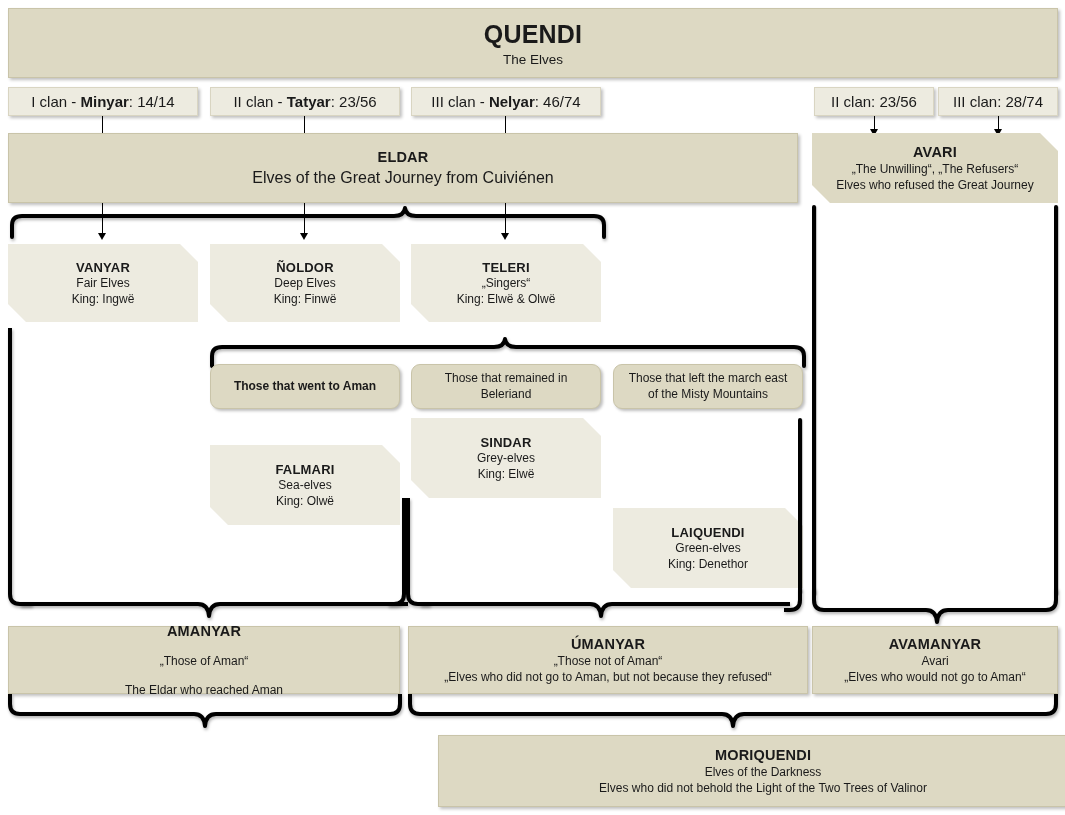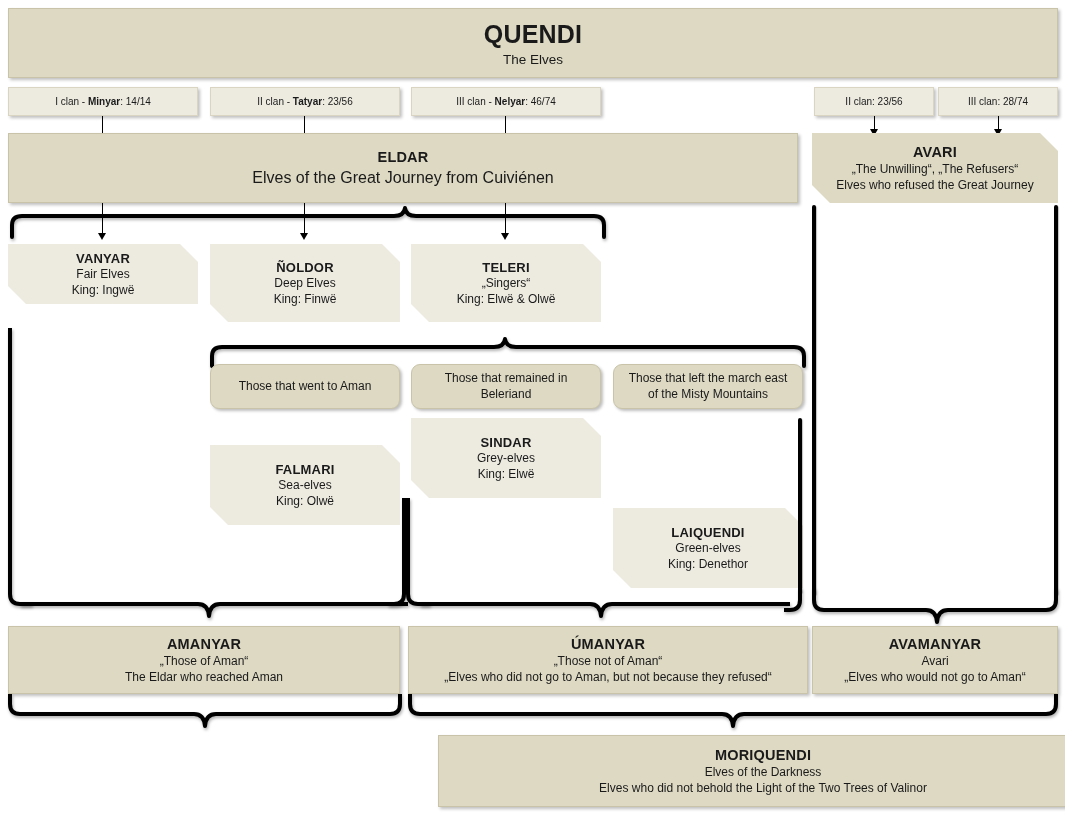--- a/index.html
+++ b/index.html
@@ -55,21 +55,21 @@
     border-radius: 9px;
   }
 
   
   .t-quendi  { font-size: 25px; }
   .s-quendi  { font-size: 13.5px; }
   .t-big     { font-size: 14.5px; }
   .s-13      { font-size: 16px; }
   .s-12      { font-size: 12px; }
   .t-mid     { font-size: 13px; }
-  .clan      { font-size: 10px; }
+  .clan      { font-size: 15px; }
   .clan b    { font-weight: bold; }
 
   
   .vline {
     position: absolute;
     width: 1px;
     background: #000;
   }
   .arrowhead {
     position: absolute;
@@ -153,21 +153,21 @@
     </svg>
   </div>
 
   <div class="vline" style="left:102px; top:203px; height:32px;"></div>
   <div class="arrowhead" style="left:98px; top:233px;"></div>
   <div class="vline" style="left:304px; top:203px; height:32px;"></div>
   <div class="arrowhead" style="left:300px; top:233px;"></div>
   <div class="vline" style="left:505px; top:203px; height:32px;"></div>
   <div class="arrowhead" style="left:501px; top:233px;"></div>
 
-  <div class="box cream cut" style="left:8px; top:244px; width:190px; height:60px;">
+  <div class="box cream cut" style="left:8px; top:244px; width:190px; height:78px;">
     <div class="ttl t-mid">VANYAR</div>
     <div class="sub s-12">Fair Elves</div>
     <div class="sub s-12">King: Ingwë</div>
   </div>
   <div class="box cream cut" style="left:210px; top:244px; width:190px; height:78px;">
     <div class="ttl t-mid">ÑOLDOR</div>
     <div class="sub s-12">Deep Elves</div>
     <div class="sub s-12">King: Finwë</div>
   </div>
   <div class="box cream cut" style="left:411px; top:244px; width:190px; height:78px;">
@@ -176,21 +176,21 @@
     <div class="sub s-12">King: Elwë &amp; Olwë</div>
   </div>
 
   <div class="brace" style="left:208px; top:334px;">
     <svg width="600" height="34" viewBox="0 0 600 34">
       <path d="M4,32 L4,22 Q4,13 14,13 L286,13 Q296,13 297,5 Q298,13 308,13 L586,13 Q596,13 596,22 L596,32" fill="none" stroke="#000" stroke-width="4" stroke-linecap="round" stroke-linejoin="round"></path>
     </svg>
   </div>
 
   <div class="box tan rounded" style="left:210px; top:364px; width:190px; height:45px;">
-    <div class="s-12" style="padding:0 10px;">Those that went to Aman</div>
+    <div class="s-12" style="padding:0 10px;font-weight:bold;">Those that went to Aman</div>
   </div>
   <div class="box tan rounded" style="left:411px; top:364px; width:190px; height:45px;">
     <div class="s-12" style="padding:0 16px;">Those that remained in Beleriand</div>
   </div>
   <div class="box tan rounded" style="left:613px; top:364px; width:190px; height:45px;">
     <div class="s-12" style="padding:0 8px;">Those that left the march east of the Misty Mountains</div>
   </div>
 
   <div class="box cream cut" style="left:210px; top:418px; width:190px; height:80px;margin-top:27px;">
     <div class="ttl t-mid">FALMARI</div>
@@ -245,21 +245,21 @@
   </div>
 
   <div class="plainline" style="left:812px; top:205px; width:4px; height:390px; border-radius:2px;"></div>
   <div class="plainline" style="left:1054px; top:205px; width:4px; height:390px; border-radius:2px;"></div>
   <div class="brace" style="left:810px; top:588px;">
     <svg width="250" height="40" viewBox="0 0 250 40">
       <path d="M4,0 L4,12 Q4,22 14,22 L116,22 Q126,22 127,34 Q128,22 138,22 L236,22 Q246,22 246,12 L246,0" fill="none" stroke="#000" stroke-width="4" stroke-linecap="round" stroke-linejoin="round"></path>
     </svg>
   </div>
 
-  <div class="box tan" style="left:8px; top:626px; width:392px; height:68px;">
+  <div class="box tan" style="left:8px; top:626px; width:392px; height:68px;gap:13px;">
     <div class="ttl t-big">AMANYAR</div>
     <div class="sub s-12">„Those of Aman“</div>
     <div class="sub s-12">The Eldar who reached Aman</div>
   </div>
   <div class="box tan" style="left:408px; top:626px; width:400px; height:68px;">
     <div class="ttl t-big">ÚMANYAR</div>
     <div class="sub s-12">„Those not of Aman“</div>
     <div class="sub s-12">„Elves who did not go to Aman, but not because they refused“</div>
   </div>
   <div class="box tan" style="left:812px; top:626px; width:246px; height:68px;">

